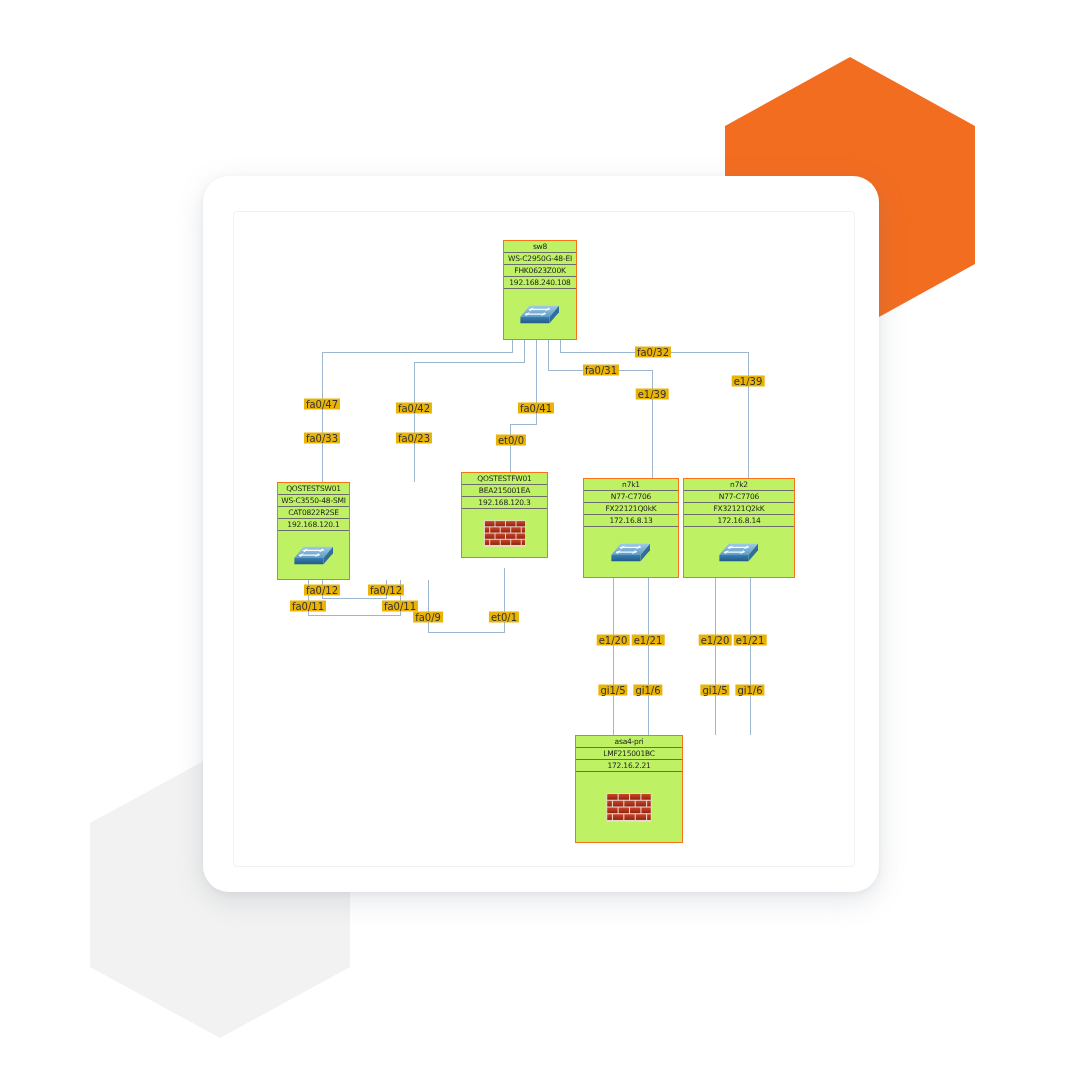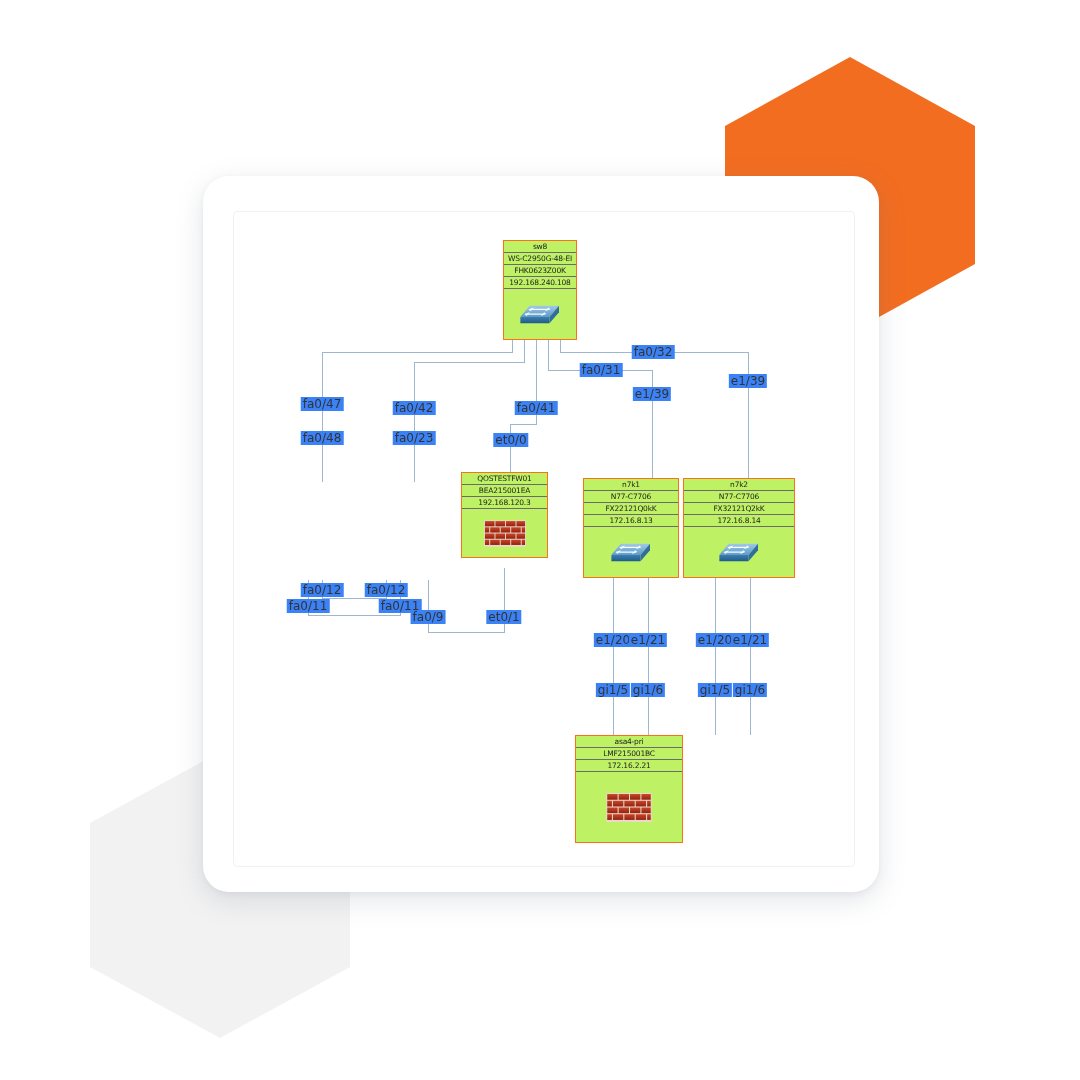--- a/index.html
+++ b/index.html
@@ -23,22 +23,22 @@
     position:absolute;background:#bef264;border:1px solid #f97316;box-sizing:border-box;
     display:flex;flex-direction:column;z-index:3;
   }
   .nrow{
     height:12px;line-height:11px;border-bottom:1px solid #6b6b6b;font-size:7.5px;
     letter-spacing:-0.2px;text-align:center;color:#222;white-space:nowrap;overflow:hidden;
     box-sizing:border-box;
   }
   .nicon{flex:1;display:flex;align-items:center;justify-content:center;}
   .llabel{
-    position:absolute;transform:translate(-50%,-50%);font-size:12px;color:#333;
-    background:#3b82f6;padding:0 2px;z-index:4;white-space:nowrap;
+    position:absolute;transform:translate(-50%,-50%);font-size:10px;color:#333;
+    background:#eab308;padding:0 2px;z-index:4;white-space:nowrap;
   }
   .defs-hidden{position:absolute;width:0;height:0;overflow:hidden;}
 </style>
 </head>
 <body>
 
 <svg class="defs-hidden" aria-hidden="true">
   <defs>
     <linearGradient id="gSwTop" x1="0" y1="0" x2="0" y2="1">
       <stop offset="0" stop-color="#9ec9e6"></stop>
@@ -108,21 +108,21 @@
     <polyline class="lnk" points="322,580 322,598 386,598 386,580"></polyline>
     <polyline class="lnk" points="308,580 308,615 400,615 400,580"></polyline>
     <polyline class="lnk" points="428,580 428,632 504,632 504,568"></polyline>
     <polyline class="lnk" points="613,578 613,735"></polyline>
     <polyline class="lnk" points="648,578 648,735"></polyline>
     <polyline class="lnk" points="715,578 715,735"></polyline>
     <polyline class="lnk" points="750,578 750,735"></polyline>
   </svg>
 
   <div class="llabel" style="left:322px;top:404px">fa0/47</div>
-  <div class="llabel" style="left:322px;top:438px">fa0/48</div>
+  <div class="llabel" style="left:322px;top:438px">fa0/33</div>
   <div class="llabel" style="left:414px;top:408px">fa0/42</div>
   <div class="llabel" style="left:414px;top:438px">fa0/23</div>
   <div class="llabel" style="left:536px;top:408px">fa0/41</div>
   <div class="llabel" style="left:511px;top:440px">et0/0</div>
   <div class="llabel" style="left:601px;top:370px">fa0/31</div>
   <div class="llabel" style="left:652px;top:394px">e1/39</div>
   <div class="llabel" style="left:653px;top:352px">fa0/32</div>
   <div class="llabel" style="left:748px;top:381px">e1/39</div>
   <div class="llabel" style="left:322px;top:590px">fa0/12</div>
   <div class="llabel" style="left:386px;top:590px">fa0/12</div>
@@ -144,20 +144,31 @@
     <div class="nrow">WS-C2950G-48-EI</div>
     <div class="nrow">FHK0623Z00K</div>
     <div class="nrow">192.168.240.108</div>
     <div class="nicon">
         <svg width="40" height="19" viewBox="0 0 50 24">
           <use href="#sym-switch"></use>
         </svg>
       </div>
   </div>
 
+  <div class="node" style="left:277px;top:482px;width:73px;height:98px">
+    <div class="nrow">QOSTESTSW01</div>
+    <div class="nrow">WS-C3550-48-SMI</div>
+    <div class="nrow">CAT0822R2SE</div>
+    <div class="nrow">192.168.120.1</div>
+    <div class="nicon">
+        <svg width="40" height="19" viewBox="0 0 50 24">
+          <use href="#sym-switch"></use>
+        </svg>
+      </div>
+  </div>
 
 
   <div class="node" style="left:461px;top:472px;width:87px;height:86px">
     <div class="nrow">QOSTESTFW01</div>
     <div class="nrow">BEA215001EA</div>
     <div class="nrow">192.168.120.3</div>
     <div class="nicon">
         <svg width="42" height="27" viewBox="0 0 44 28">
           <use href="#sym-firewall"></use>
         </svg>

